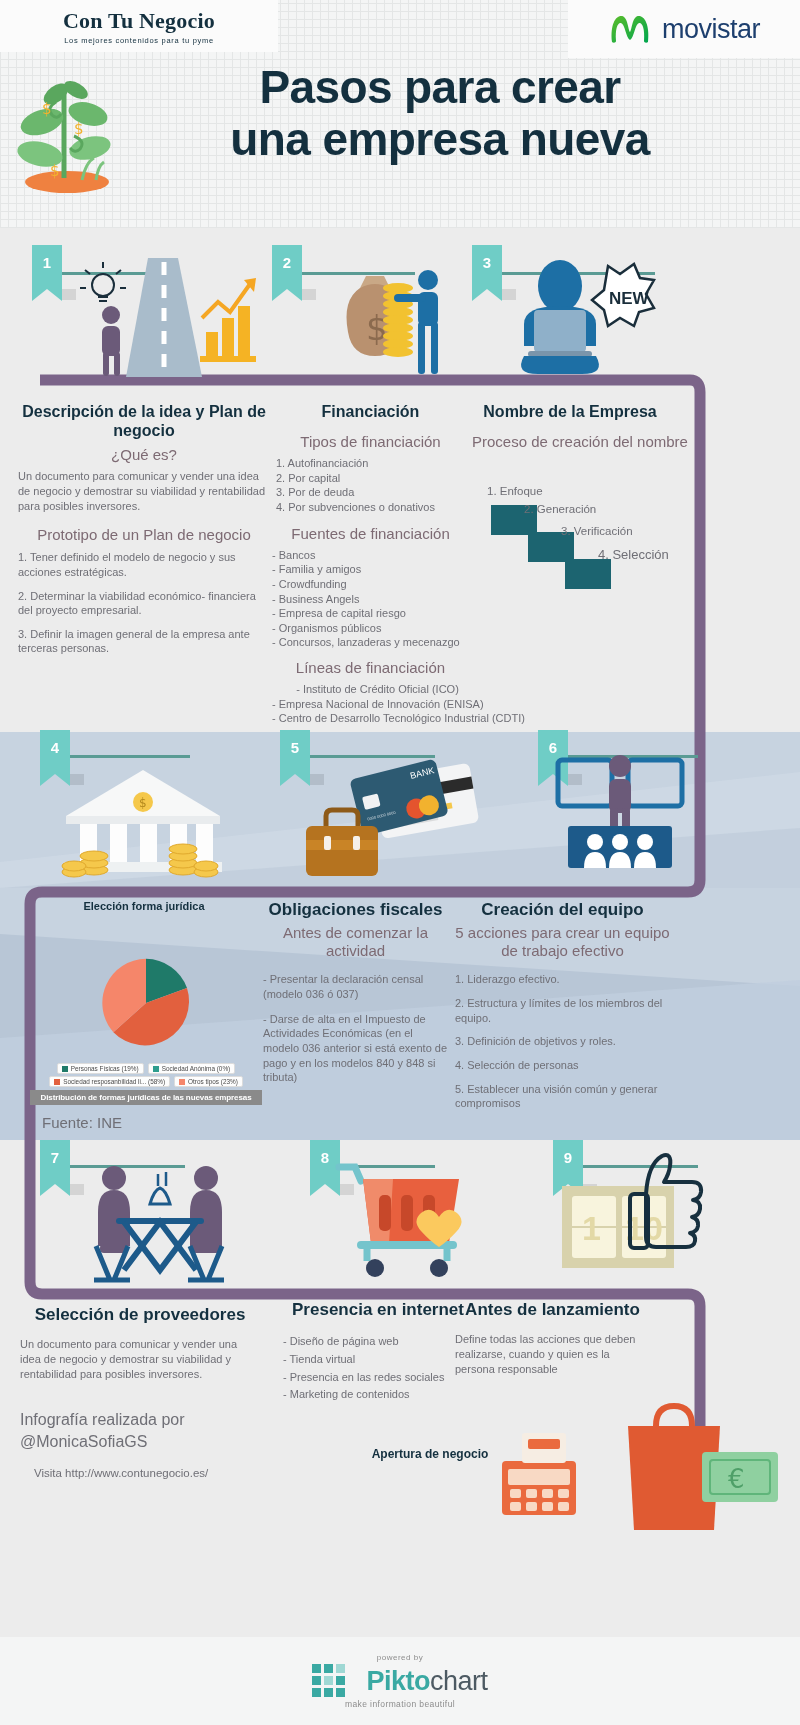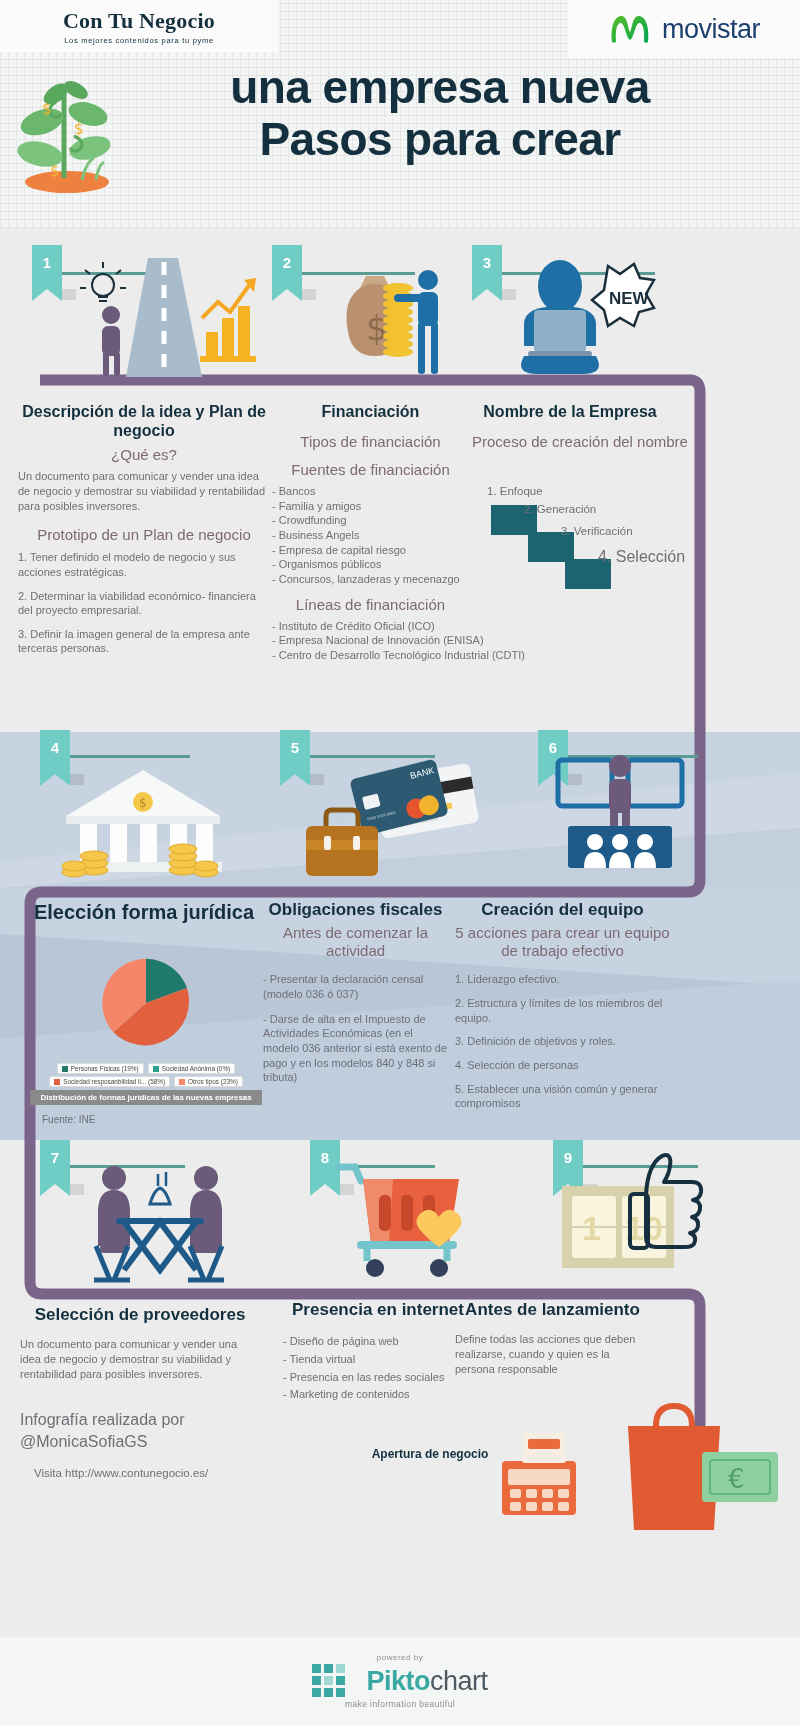--- a/index.html
+++ b/index.html
@@ -83,21 +83,21 @@
   .legend-item{
     background:#fdfdfd; border:1px solid #dcdcdc; border-radius:2px;
     display:flex;align-items:center; gap:3px; padding:1px 4px;
     font-size:6.4px; color:#4a4a4a; white-space:nowrap;
   }
   .sw{width:6px;height:6px;display:inline-block;}
   .pie-cap{
     background:#8a8a8a;color:#fff;font-size:8px;padding:3px 7px;
     text-align:center;font-weight:bold; letter-spacing:-0.1px;
   }
-  .fuente{ font-size:10px;color:#6f6f76; }
+  .fuente{ font-size:15px;color:#6f6f76; }
 
   
   .foot {
     position:absolute; left:0; bottom:0; width:800px; height:88px;
     background:#f4f5f5; display:flex; flex-direction:column;
     align-items:center; justify-content:center;
   }
   .powered{ font-size:8px; color:#8d8d8d; letter-spacing:.5px;}
   .pikto{ display:flex; align-items:center; gap:20px; margin-top:2px;}
   .pikto-word{ font-size:27px; color:#4d5a63; letter-spacing:-0.5px;}
@@ -142,22 +142,22 @@
       <path d="M44 40 q-10 6 -4 13 q5 5 9 -1" stroke="#5aa75e" stroke-width="3" fill="none"></path>
       <path d="M62 74 q12 5 6 13 q-5 5 -10 -1" stroke="#5aa75e" stroke-width="3" fill="none"></path>
       <text x="30" y="52" font-size="15" fill="#f2b22e" font-family="DejaVu Sans">$</text>
       <text x="62" y="72" font-size="15" fill="#f2b22e" font-family="DejaVu Sans">$</text>
       <text x="38" y="114" font-size="15" fill="#f2b22e" font-family="DejaVu Sans">$</text>
       <path d="M70 118 q4 -18 12 -22" stroke="#7cc47e" stroke-width="3" fill="none"></path>
       <path d="M84 118 q2 -14 8 -18" stroke="#7cc47e" stroke-width="3" fill="none"></path>
     </svg>
 
     <div class="big-title">
+      <div>Pasos para crear</div>
       <div>una empresa nueva</div>
-      <div>Pasos para crear</div>
     </div>
   </div>
 
   <div class="band band-light" style="top:228px;height:152px;"></div>
   <div class="band band-light" style="top:380px;height:352px;"></div>
   <div class="band band-blue" style="top:732px;height:156px;">
     <svg class="diagwash" style="top:0;height:156px" viewBox="0 0 800 156" preserveAspectRatio="none">
       <polygon points="0,130 800,40 800,156 0,156" fill="#cfdae6" opacity=".75"></polygon>
       <polygon points="0,156 800,96 800,156" fill="#bcc9d9" opacity=".6"></polygon>
     </svg>
@@ -268,50 +268,56 @@
     <div class="body-t" style="margin-top:5px;">Un documento para comunicar y vender una idea de negocio y demostrar su viabilidad y rentabilidad para posibles inversores.</div>
     <div class="sub-h" style="margin-top:13px;">Prototipo de un Plan de negocio</div>
     <div class="body-t" style="margin-top:6px;">1. Tener definido el modelo de negocio y sus acciones estratégicas.</div>
     <div class="body-t" style="margin-top:9px;">2. Determinar la viabilidad económico- financiera del proyecto empresarial.</div>
     <div class="body-t" style="margin-top:9px;">3. Definir la imagen general de la empresa ante terceras personas.</div>
   </div>
 
   <div style="position:absolute;left:258px;top:402px;width:225px;">
     <div class="col-h">Financiación</div>
     <div class="sub-h" style="margin-top:12px;">Tipos de financiación</div>
+    <div style="margin-top:5px;padding-left:18px;">
+      <div class="body-t">1. Autofinanciación</div>
+      <div class="body-t">2. Por capital</div>
+      <div class="body-t">3. Por de deuda</div>
+      <div class="body-t">4. Por subvenciones o donativos</div>
+    </div>
     <div class="sub-h" style="margin-top:10px;">Fuentes de financiación</div>
     <div style="margin-top:5px;padding-left:14px;">
       <div class="body-t">- Bancos</div>
       <div class="body-t">- Familia y amigos</div>
       <div class="body-t">- Crowdfunding</div>
       <div class="body-t">- Business Angels</div>
       <div class="body-t">- Empresa de capital riesgo</div>
       <div class="body-t">- Organismos públicos</div>
       <div class="body-t" style="white-space:nowrap">- Concursos, lanzaderas y mecenazgo</div>
     </div>
     <div class="sub-h" style="margin-top:9px;">Líneas de financiación</div>
-    <div style="margin-top:5px;padding-left:14px;">
+    <div style="margin-top:5px;padding-left:14px;text-align:center;">
       <div class="body-t" style="white-space:nowrap">- Instituto de Crédito Oficial (ICO)</div>
       <div class="body-t" style="white-space:nowrap">- Empresa Nacional de Innovación (ENISA)</div>
       <div class="body-t" style="white-space:nowrap">- Centro de Desarrollo Tecnológico Industrial (CDTI)</div>
     </div>
   </div>
 
   <div style="position:absolute;left:450px;top:402px;width:240px;">
     <div class="col-h">Nombre de la Empresa</div>
     <div class="sub-h" style="margin-top:12px;text-align:left;padding-left:22px;">Proceso de creación del nombre</div>
   </div>
 
   <div class="stair" style="left:491px;top:505px;width:46px;height:30px;"></div>
   <div class="stair" style="left:528px;top:532px;width:46px;height:30px;"></div>
   <div class="stair" style="left:565px;top:559px;width:46px;height:30px;"></div>
   <div class="body-t" style="position:absolute;left:487px;top:484px;font-size:11.5px;">1. Enfoque</div>
   <div class="body-t" style="position:absolute;left:524px;top:502px;font-size:11.5px;">2. Generación</div>
   <div class="body-t" style="position:absolute;left:561px;top:524px;font-size:11.5px;">3. Verificación</div>
-  <div class="body-t" style="position:absolute;left:598px;top:546px;font-size:16px;">4. Selección</div>
+  <div class="body-t" style="position:absolute;left:598px;top:546px;font-size:13px;">4. Selección</div>
 
   <div class="rod" style="left:55px;top:755px;width:135px;"></div>
   <div class="flag" style="left:40px;top:730px;">
     <div class="fl-body">
         <span class="fl-num">4</span>
       </div>
     <div class="fl-tail"></div>
       <div class="fl-shadow"></div>
   </div>
 
@@ -397,21 +403,21 @@
       <circle cx="55" cy="90" r="8"></circle>
         <path d="M44 116 q0 -16 11 -16 q11 0 11 16z"></path>
       <circle cx="80" cy="90" r="8"></circle>
         <path d="M69 116 q0 -16 11 -16 q11 0 11 16z"></path>
       <circle cx="105" cy="90" r="8"></circle>
         <path d="M94 116 q0 -16 11 -16 q11 0 11 16z"></path>
     </g>
   </svg>
 
   <div style="position:absolute;left:30px;top:900px;width:228px;">
-    <div class="col-h" style="font-size:20px;text-align:center;">Elección forma jurídica</div>
+    <div class="col-h" style="font-size:11px;text-align:center;">Elección forma jurídica</div>
   </div>
 
   <div class="pie-wrap" style="left:30px;top:955px;width:232px;">
     <div style="display:flex;justify-content:center;">
       <svg width="96" height="96" viewBox="0 0 100 100">
 
         <path d="M50 50 L50 4 A46 46 0 0 1 92.7 34.4 Z" fill="#1f7a69"></path>
         <path d="M50 50 L92.7 34.4 A46 46 0 0 1 16.0 80.4 Z" fill="#e2603e"></path>
         <path d="M50 50 L16.0 80.4 A46 46 0 0 1 50 4 Z" fill="#f5866a"></path>
       </svg>

